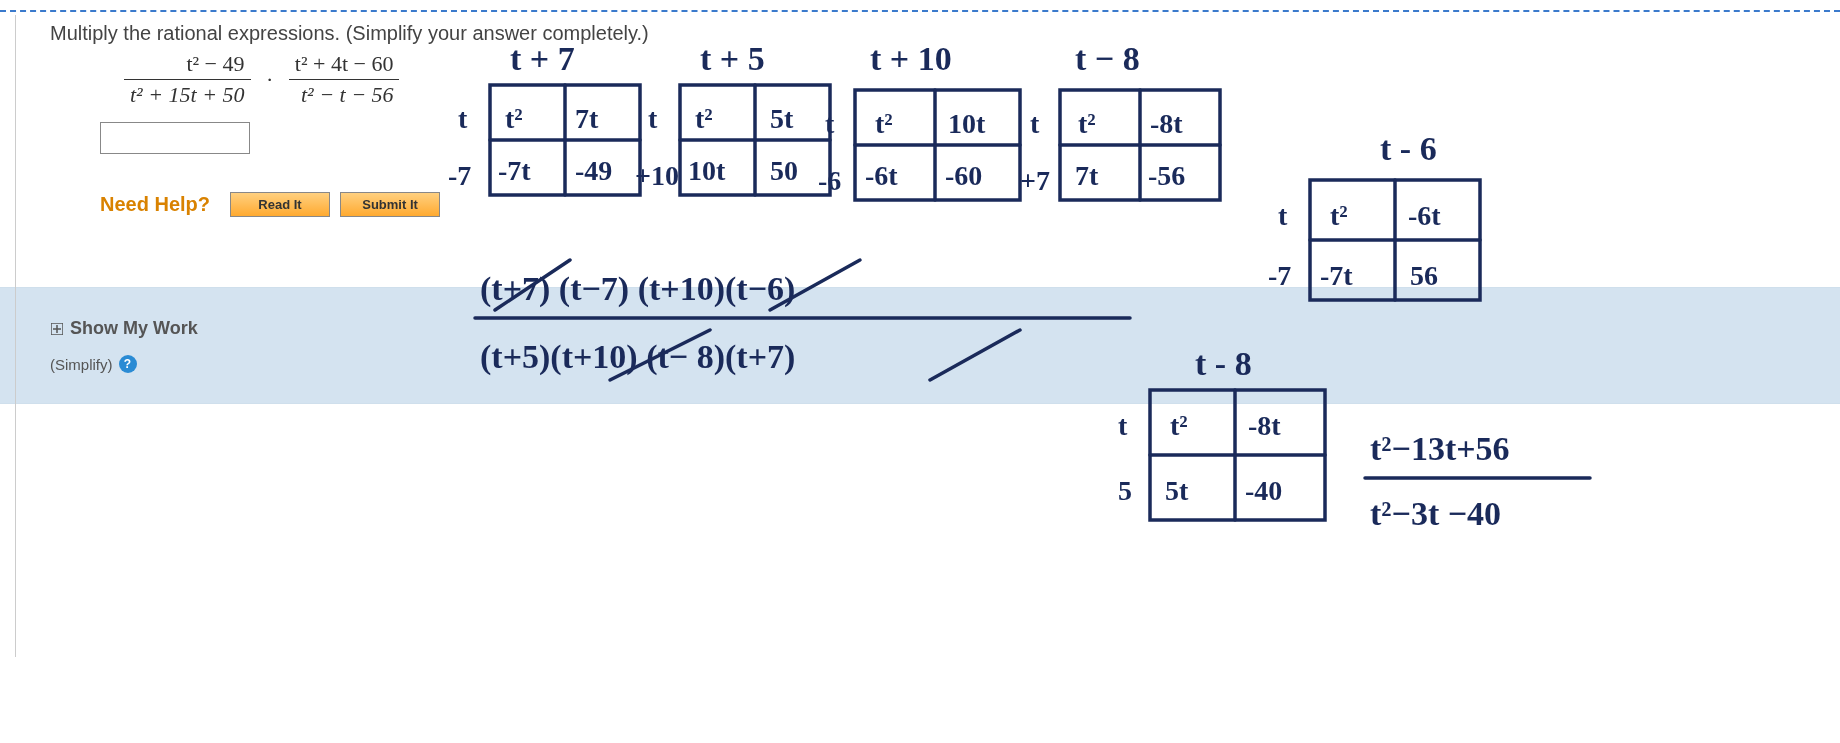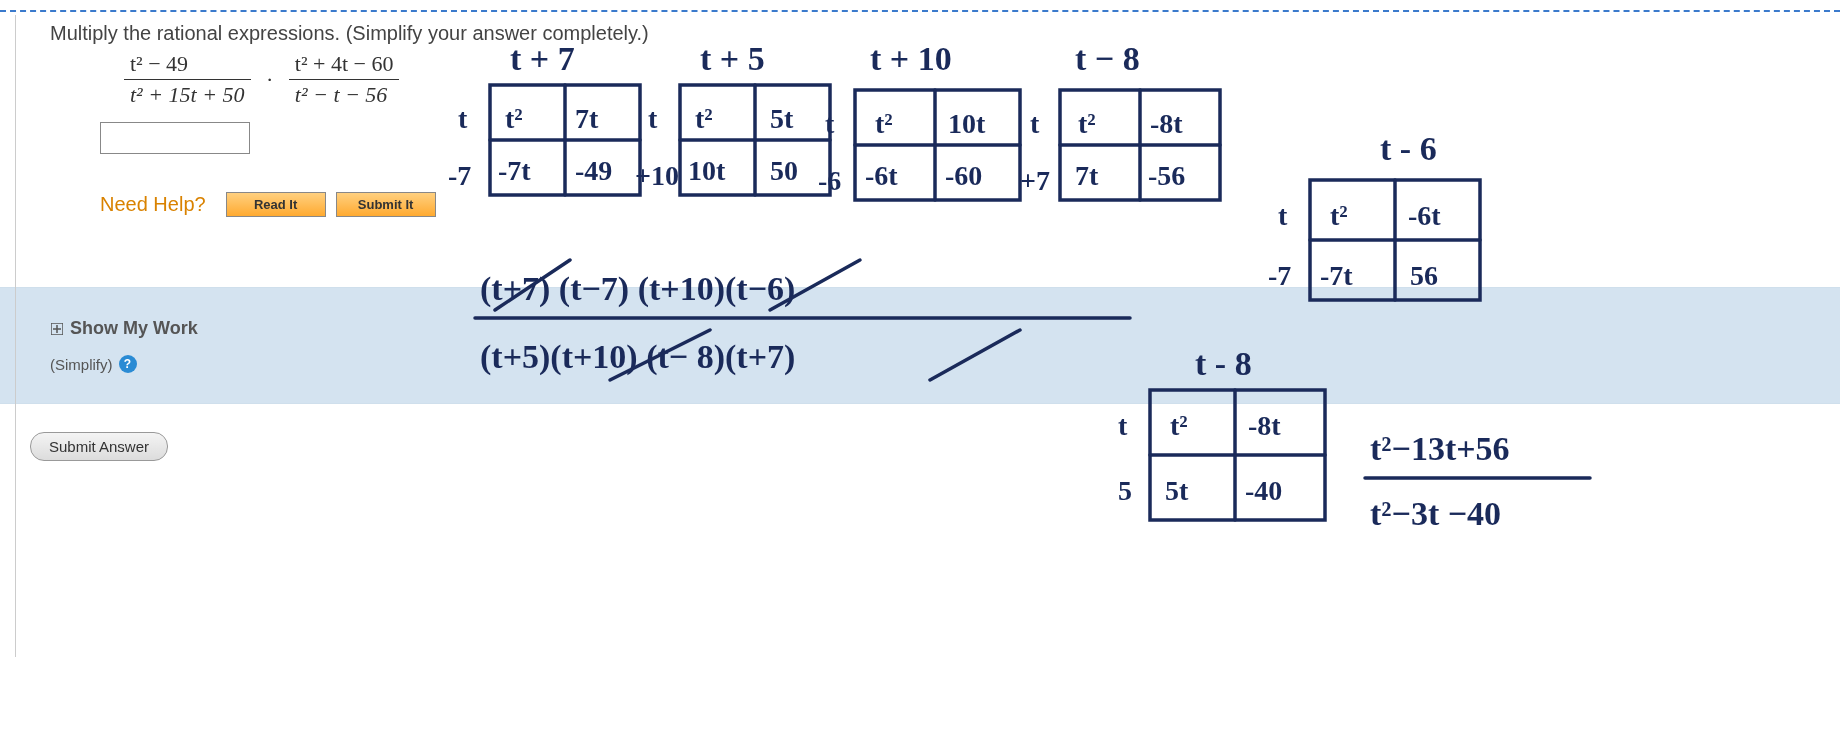--- a/index.html
+++ b/index.html
@@ -29,21 +29,21 @@
     }
     .expression {
       font-size: 22px;
       color: #333;
       margin-left: 70px;
       font-family: "Times New Roman", serif;
     }
     .fraction {
       display: inline-block;
       vertical-align: middle;
-      text-align: left;
+      text-align: right;
       margin: 0 4px;
     }
     .fraction .num {
       display: block;
       padding: 0 6px 2px 6px;
       border-bottom: 1.5px solid #333;
     }
     .fraction .den {
       display: block;
       padding: 2px 6px 0 6px;
@@ -64,21 +64,21 @@
       background: #fff;
     }
     .help-row {
       margin: 38px 0 0 50px;
       display: flex;
       align-items: center;
       gap: 10px;
     }
     .need-help {
       color: #d98200;
-      font-weight: normal;
+      font-weight: bold;
       font-size: 20px;
       margin-right: 10px;
     }
     .help-btn {
       background: linear-gradient(#ffd080, #ffaa30);
       border: 1px solid #888;
       padding: 4px 16px;
       font-size: 13px;
       font-weight: bold;
       color: #333;
@@ -190,23 +190,20 @@
           </svg>
       </span>
       <span>Show My Work</span>
     </div>
     <div class="optional">
       <span>(Simplify)</span>
       <span class="info-icon">?</span>
     </div>
   </div>
 
-  <div class="submit-row">
-    <button class="submit-btn">Submit Answer</button>
-  </div>
 
   <div class="bline"></div>
 
   <svg class="handwriting" viewBox="0 0 1840 743">
     <style>
       .hw { stroke: #1a2a5a; stroke-width: 3.5; fill: none; stroke-linecap: round; }
       .hwt { font-family: "Comic Sans MS", cursive; font-size: 34px; fill: #1a2a5a; font-weight: 600; }
       .hwts { font-family: "Comic Sans MS", cursive; font-size: 28px; fill: #1a2a5a; font-weight: 600; }
     </style>
 

